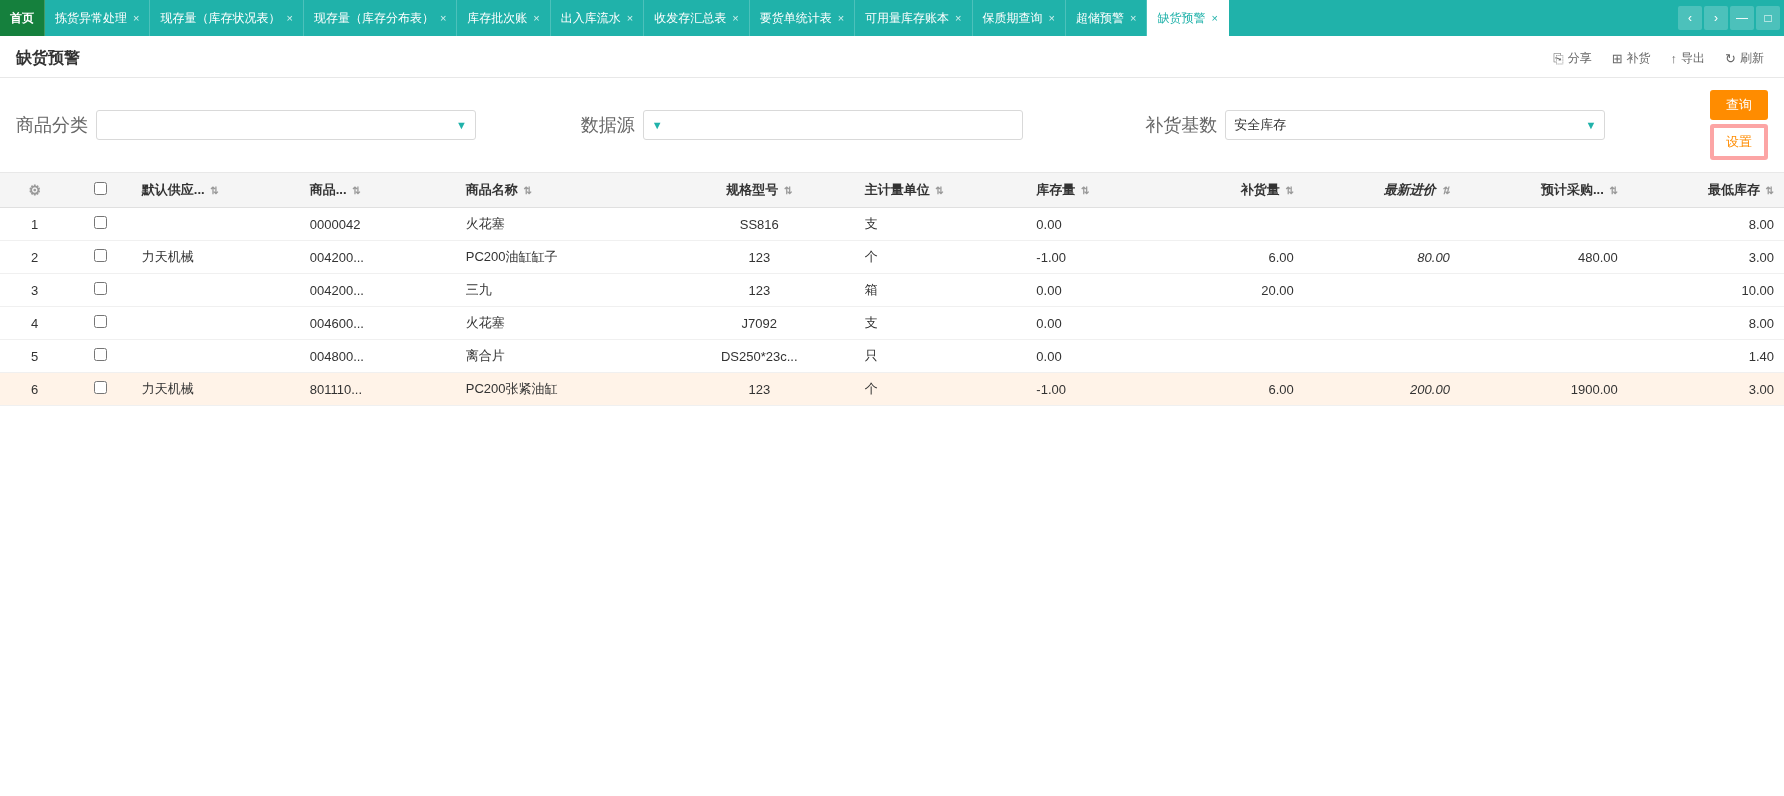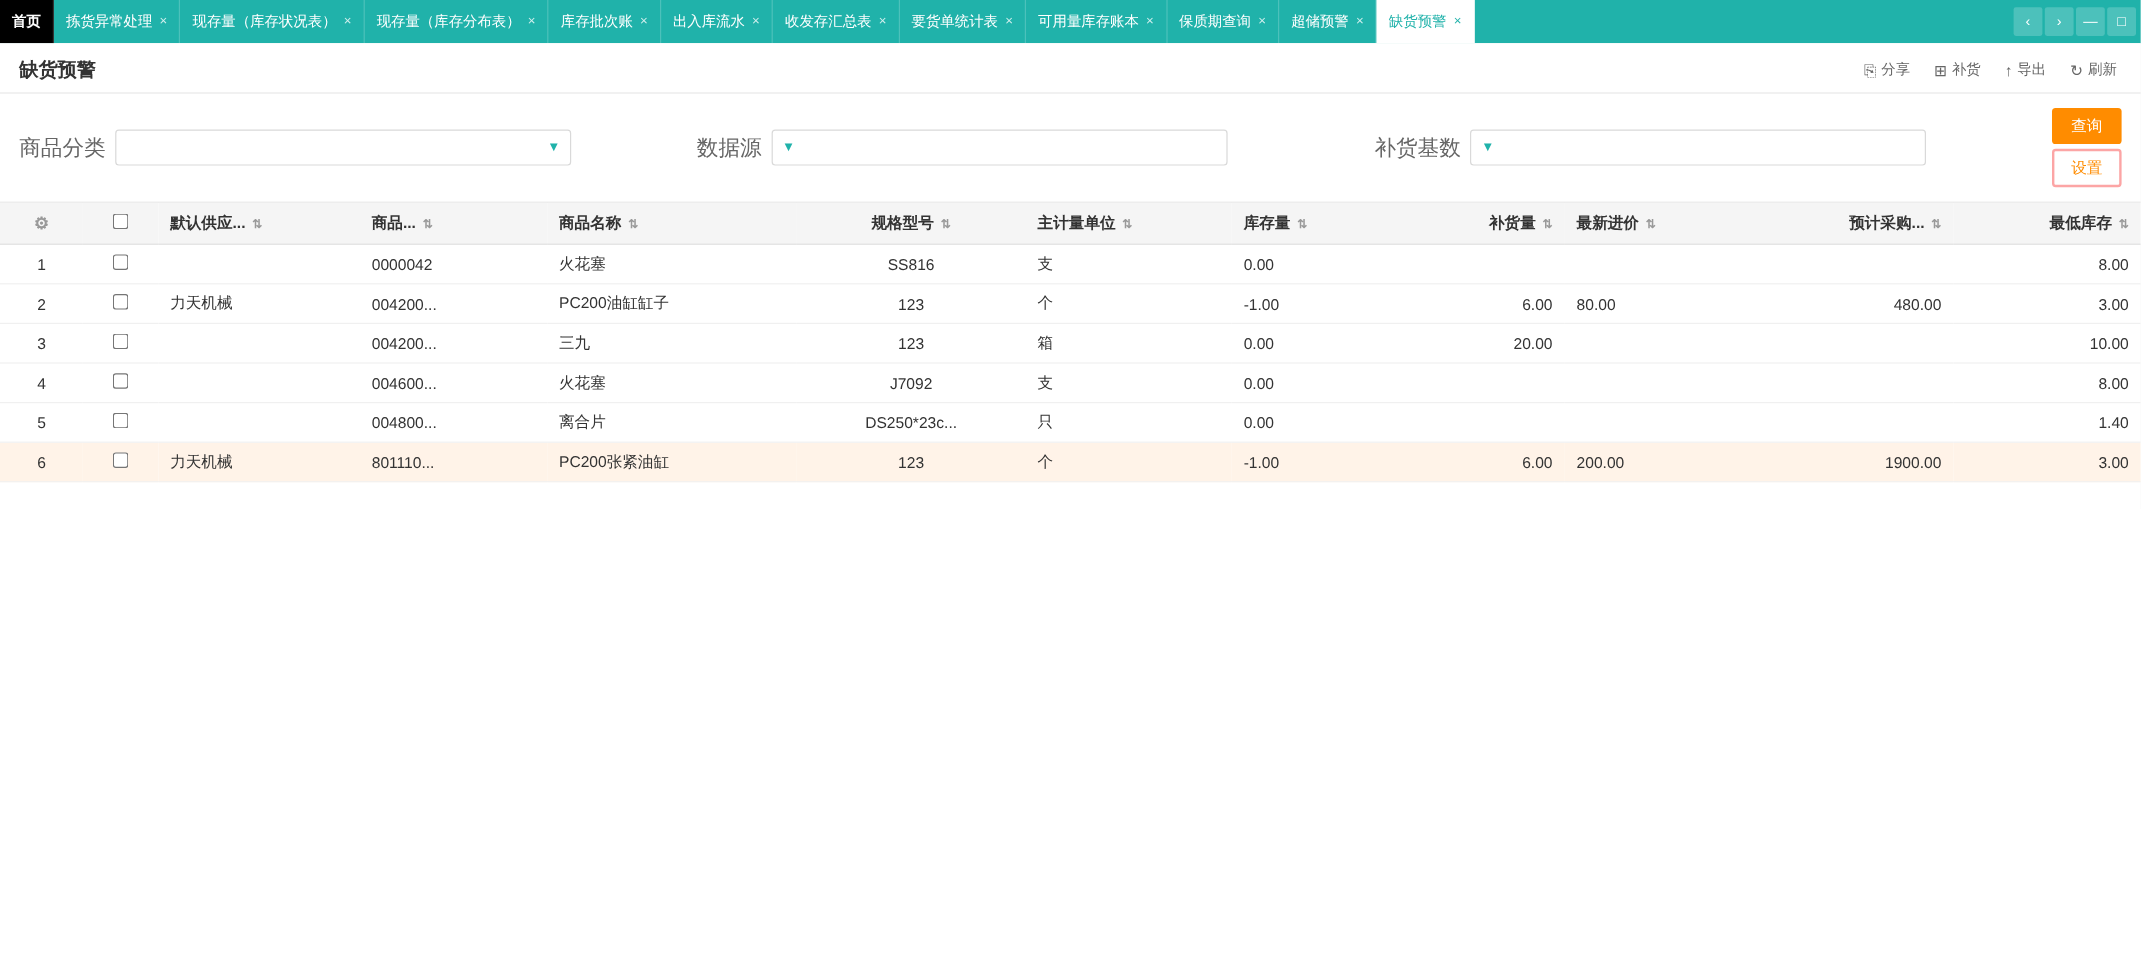--- a/index.html
+++ b/index.html
@@ -24,21 +24,21 @@
       white-space: nowrap;
       cursor: pointer;
       border-right: 1px solid rgba(255,255,255,0.2);
       gap: 4px;
     }
     .tab-item.active {
       background: #fff;
       color: #20b2aa;
     }
     .tab-item.home {
-      background: #000000;
+      background: #15803d;
       font-weight: bold;
     }
     .tab-close {
       font-size: 11px;
       color: rgba(255,255,255,0.8);
       cursor: pointer;
       margin-left: 2px;
     }
     .tab-item.active .tab-close { color: #20b2aa; }
     .tab-nav-btns {
@@ -143,21 +143,21 @@
       color: #fff;
       border: none;
       padding: 6px 16px;
       border-radius: 3px;
       cursor: pointer;
       font-size: 13px;
     }
     .btn-settings {
       background: #fff;
       color: #ff8c00;
-      border: 2px solid #fca5a5;
+      border: 4px solid #fca5a5;
       padding: 5px 12px;
       border-radius: 3px;
       cursor: pointer;
       font-size: 13px;
     }
     .filter-btns {
       display: flex;
       flex-direction: column;
       gap: 4px;
     }
@@ -199,21 +199,21 @@
     }
     .col-index { width: 40px; text-align: center; }
     .col-check { width: 36px; text-align: center; }
     .col-supplier { width: 80px; }
     .col-code { width: 90px; }
     .col-name { width: 120px; }
     .col-spec { width: 110px; text-align: center; }
     .col-unit { width: 80px; }
     .col-stock { width: 80px; text-align: left; }
     .col-restock { width: 80px; text-align: right; }
-    .col-price { width: 90px; text-align: left; }
+    .col-price { width: 90px; text-align: right; font-style: italic; }
     .col-forecast { width: 90px; text-align: right; }
     .col-minstock { width: 90px; text-align: right; }
 
     input[type="checkbox"] { cursor: pointer; }
 
     .gear-cell {
       display: flex;
       align-items: center;
       justify-content: center;
     }
@@ -319,20 +319,21 @@
     <div class="filter-group">
       <span class="filter-label">数据源</span>
       <div class="filter-select">
         <span class="filter-chevron">▼</span>
       </div>
     </div>
 
     <div class="filter-group">
       <span class="filter-label">补货基数</span>
       <div class="filter-select">
+        <span class="filter-select-text filter-value">安全库存</span>
         <span class="filter-chevron">▼</span>
       </div>
     </div>
 
     <div class="filter-btns">
       <button class="btn-query">查询</button>
       <button class="btn-settings">设置</button>
     </div>
   </div>
 

